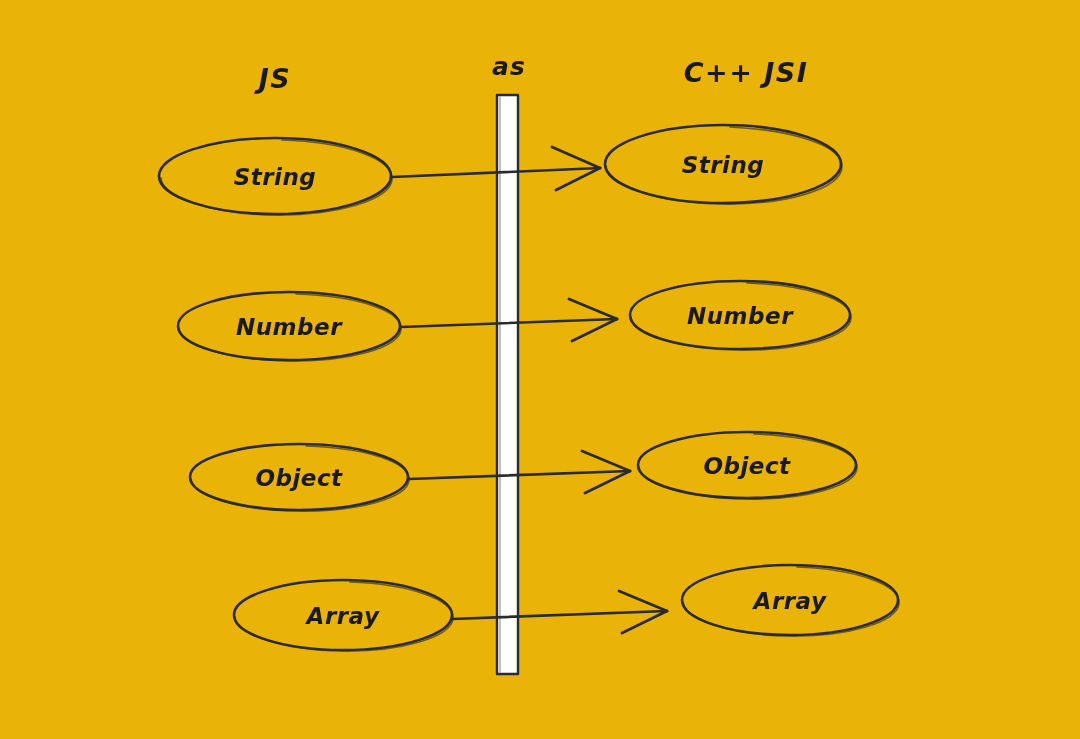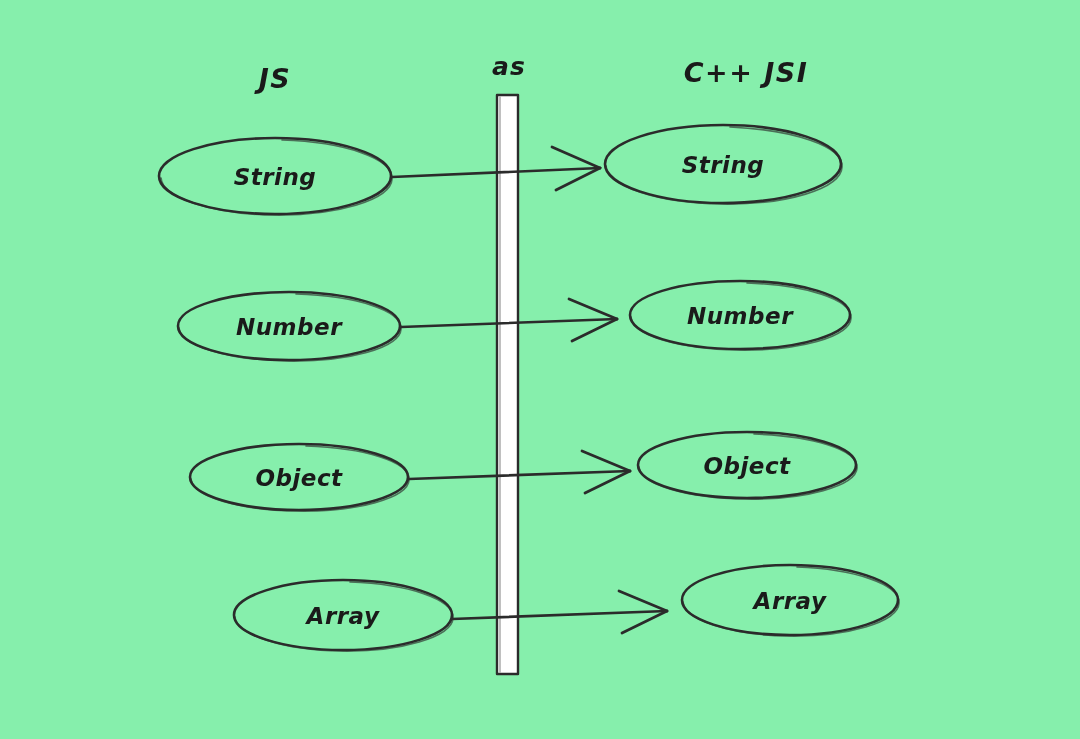--- a/index.html
+++ b/index.html
@@ -12,21 +12,21 @@
     width: 1080px;
     height: 739px;
     font-family: "DejaVu Sans", sans-serif;
     overflow: hidden;
     position: relative;
   }
   #diagram-root {
     position: relative;
     width: 1080px;
     height: 739px;
-    background: #86efac;
+    background: #eab308;
   }
   svg#whiteboard {
     position: absolute;
     top: 0;
     left: 0;
     width: 1080px;
     height: 739px;
     display: block;
   }
   .sketch-stroke {

